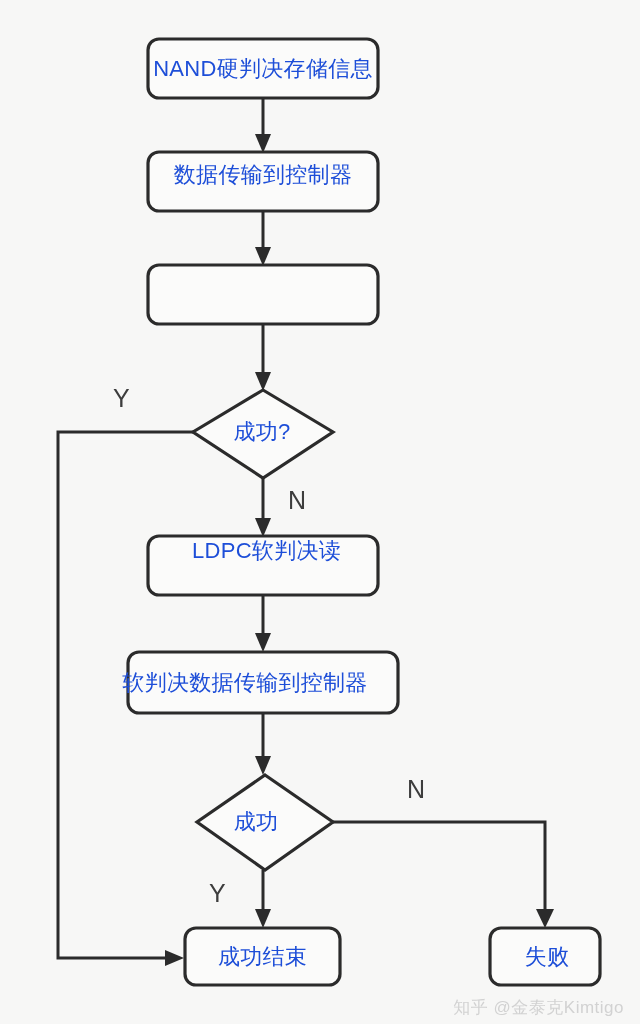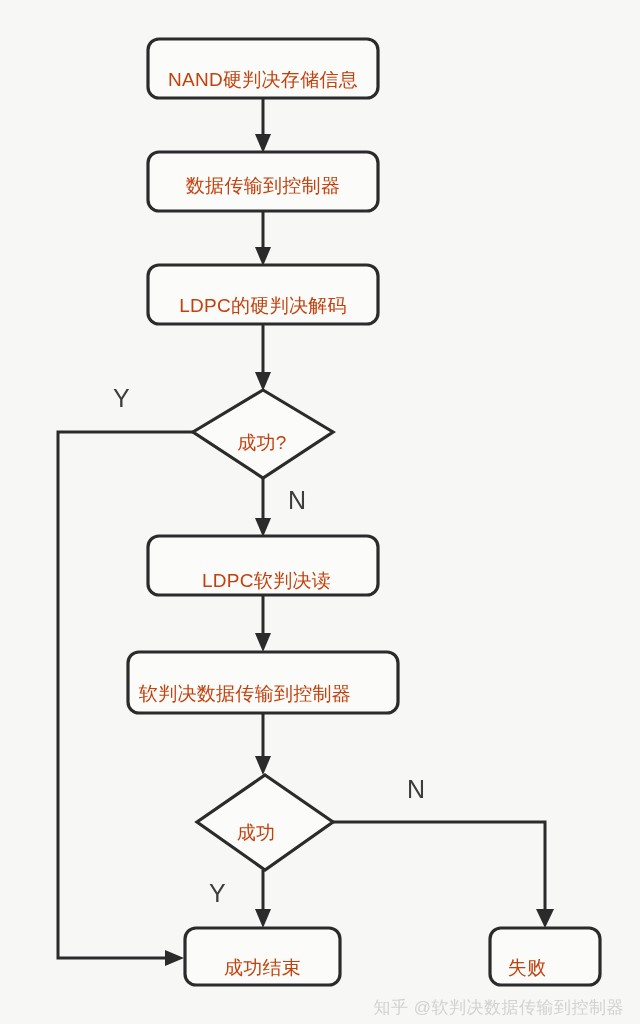--- a/index.html
+++ b/index.html
@@ -26,26 +26,25 @@
     top: 0;
     width: 640px;
     height: 1024px;
     display: block;
   }
   .node-text {
     position: absolute;
     display: flex;
     align-items: center;
     justify-content: center;
-    color: #c2410c;
-    font-size: 19px;
+    color: #1d4ed8;
+    font-size: 22px;
     letter-spacing: 0.3px;
     white-space: nowrap;
     pointer-events: none;
-    margin-top: 11px;
   }
   .branch-label {
     position: absolute;
     color: #3d3d3d;
     font-size: 25px;
     font-weight: 400;
     line-height: 1;
     white-space: nowrap;
     pointer-events: none;
   }
@@ -144,37 +143,36 @@
 
     <rect class="shape-outline" x="185" y="928" width="155" height="57" rx="11" ry="11"></rect>
 
     <rect class="shape-outline" x="490" y="928" width="110" height="57" rx="11" ry="11"></rect>
   </svg>
 
   <div class="node-text" style="left:148px; top:39px; width:230px; height:59px;">NAND硬判决存储信息</div>
 
   <div class="node-text" style="left:148px; top:152px; width:230px; height:45px;">数据传输到控制器</div>
 
-  <div class="node-text" style="left:148px; top:265px; width:230px; height:59px;">LDPC的硬判决解码</div>
 
   <div class="node-text" style="left:192px; top:408px; width:140px; height:48px;text-align:center;">成功?</div>
 
-  <div class="node-text" style="left:148px; top:540px; width:237px; height:59px;">LDPC软判决读</div>
+  <div class="node-text" style="left:148px; top:521px; width:237px; height:59px;">LDPC软判决读</div>
 
   <div class="node-text" style="left:128px; top:652px; width:234px; height:61px;">软判决数据传输到控制器</div>
 
   <div class="node-text" style="left:188px; top:799px; width:136px; height:46px;">成功</div>
 
   <div class="node-text" style="left:185px; top:928px; width:155px; height:57px;text-align:right;">成功结束</div>
 
-  <div class="node-text" style="left:472px; top:928px; width:110px; height:57px;">失败</div>
+  <div class="node-text" style="left:492px; top:928px; width:110px; height:57px;">失败</div>
 
   <div class="branch-label" style="left:113px; top:386px;">Y</div>
 
   <div class="branch-label" style="left:288px; top:488px;">N</div>
 
   <div class="branch-label" style="left:209px; top:881px;">Y</div>
 
   <div class="branch-label" style="left:407px; top:777px;">N</div>
 
-  <div class="watermark">知乎 @软判决数据传输到控制器</div>
+  <div class="watermark">知乎 @金泰克Kimtigo</div>
 
 </div>
 
 </body></html>

